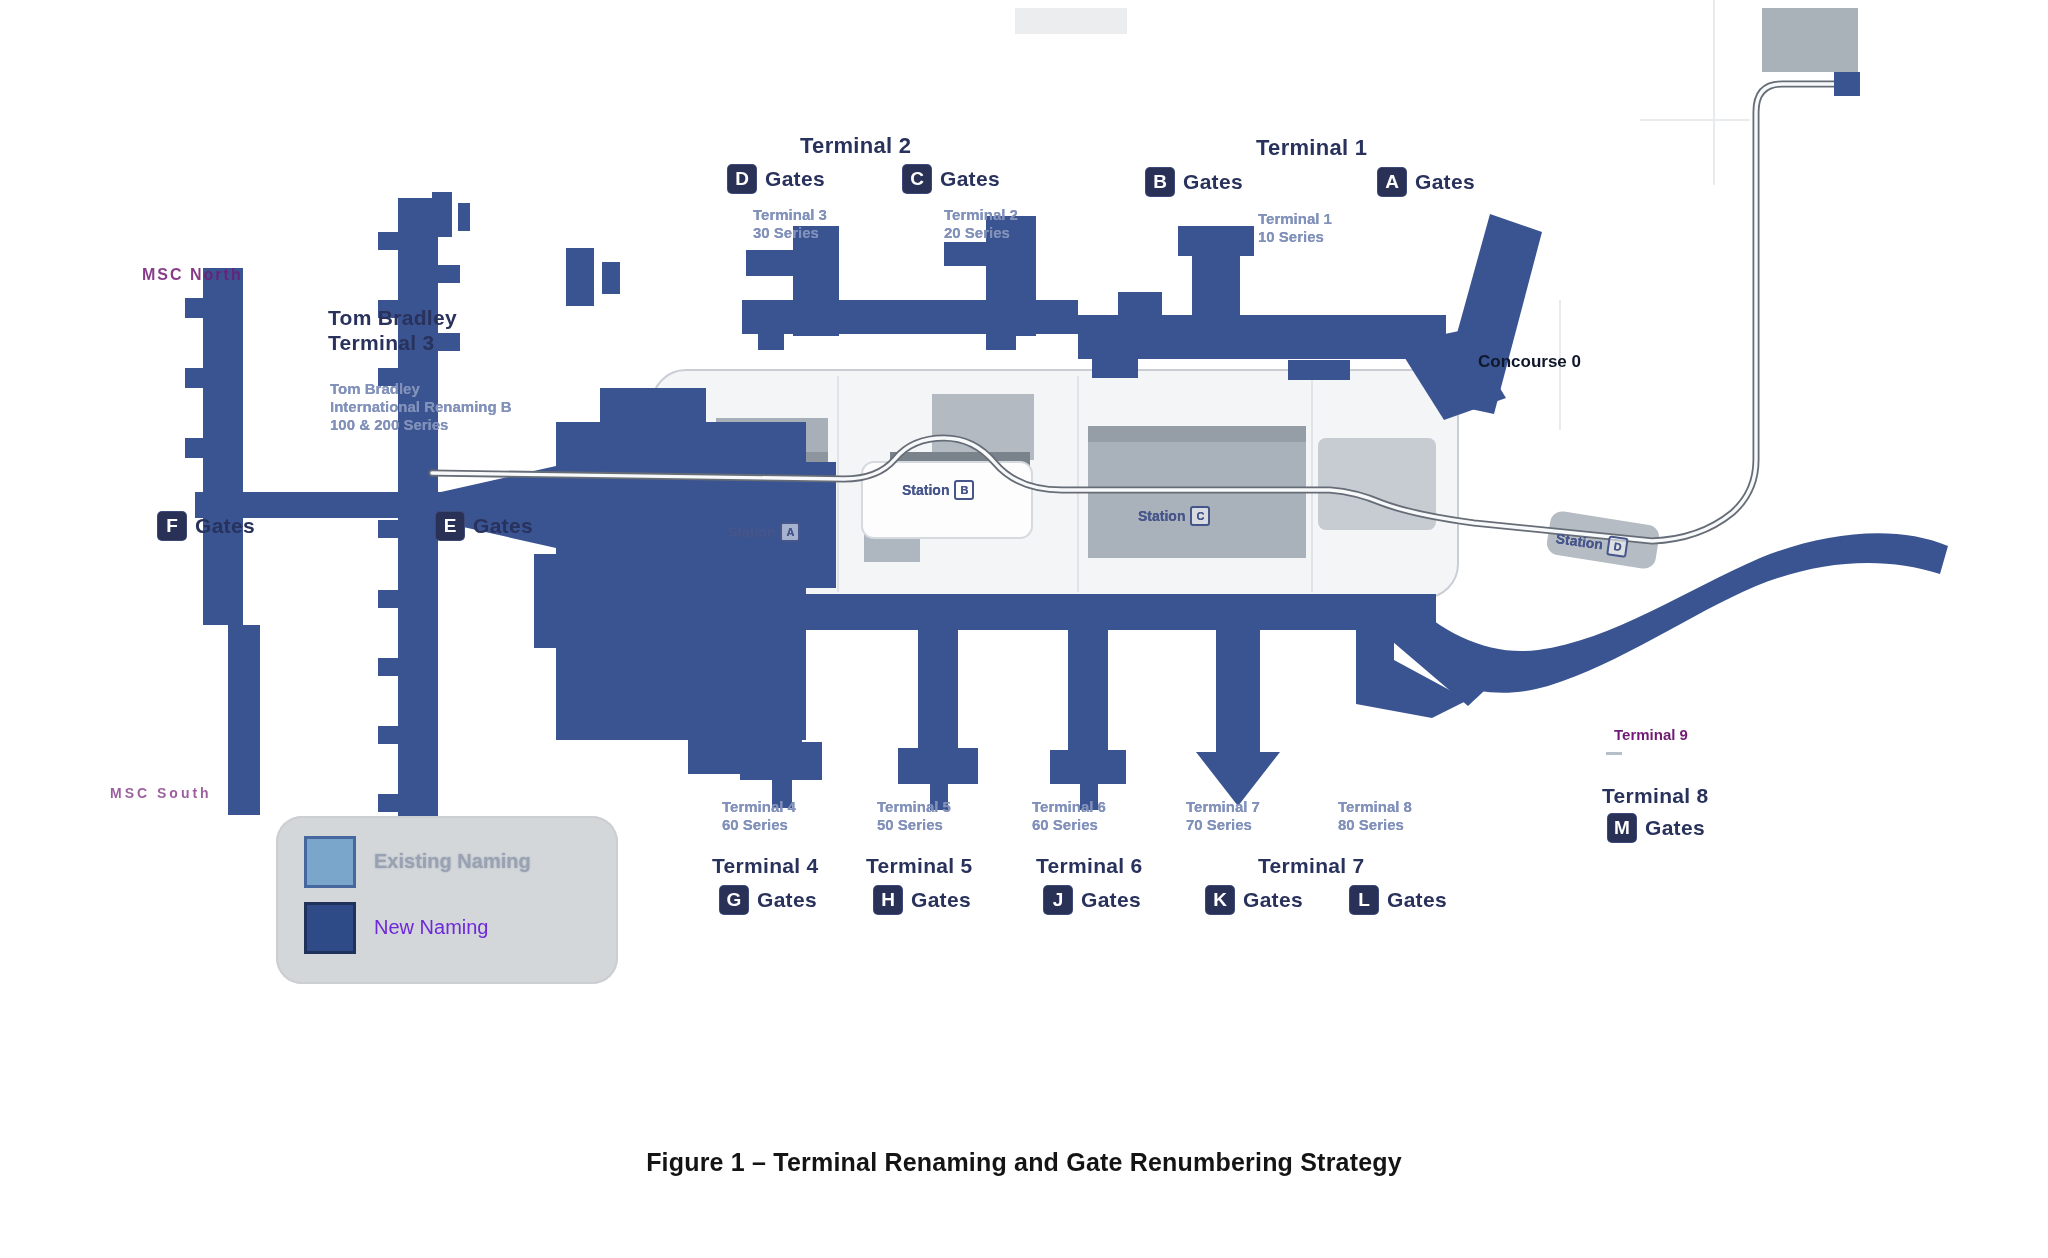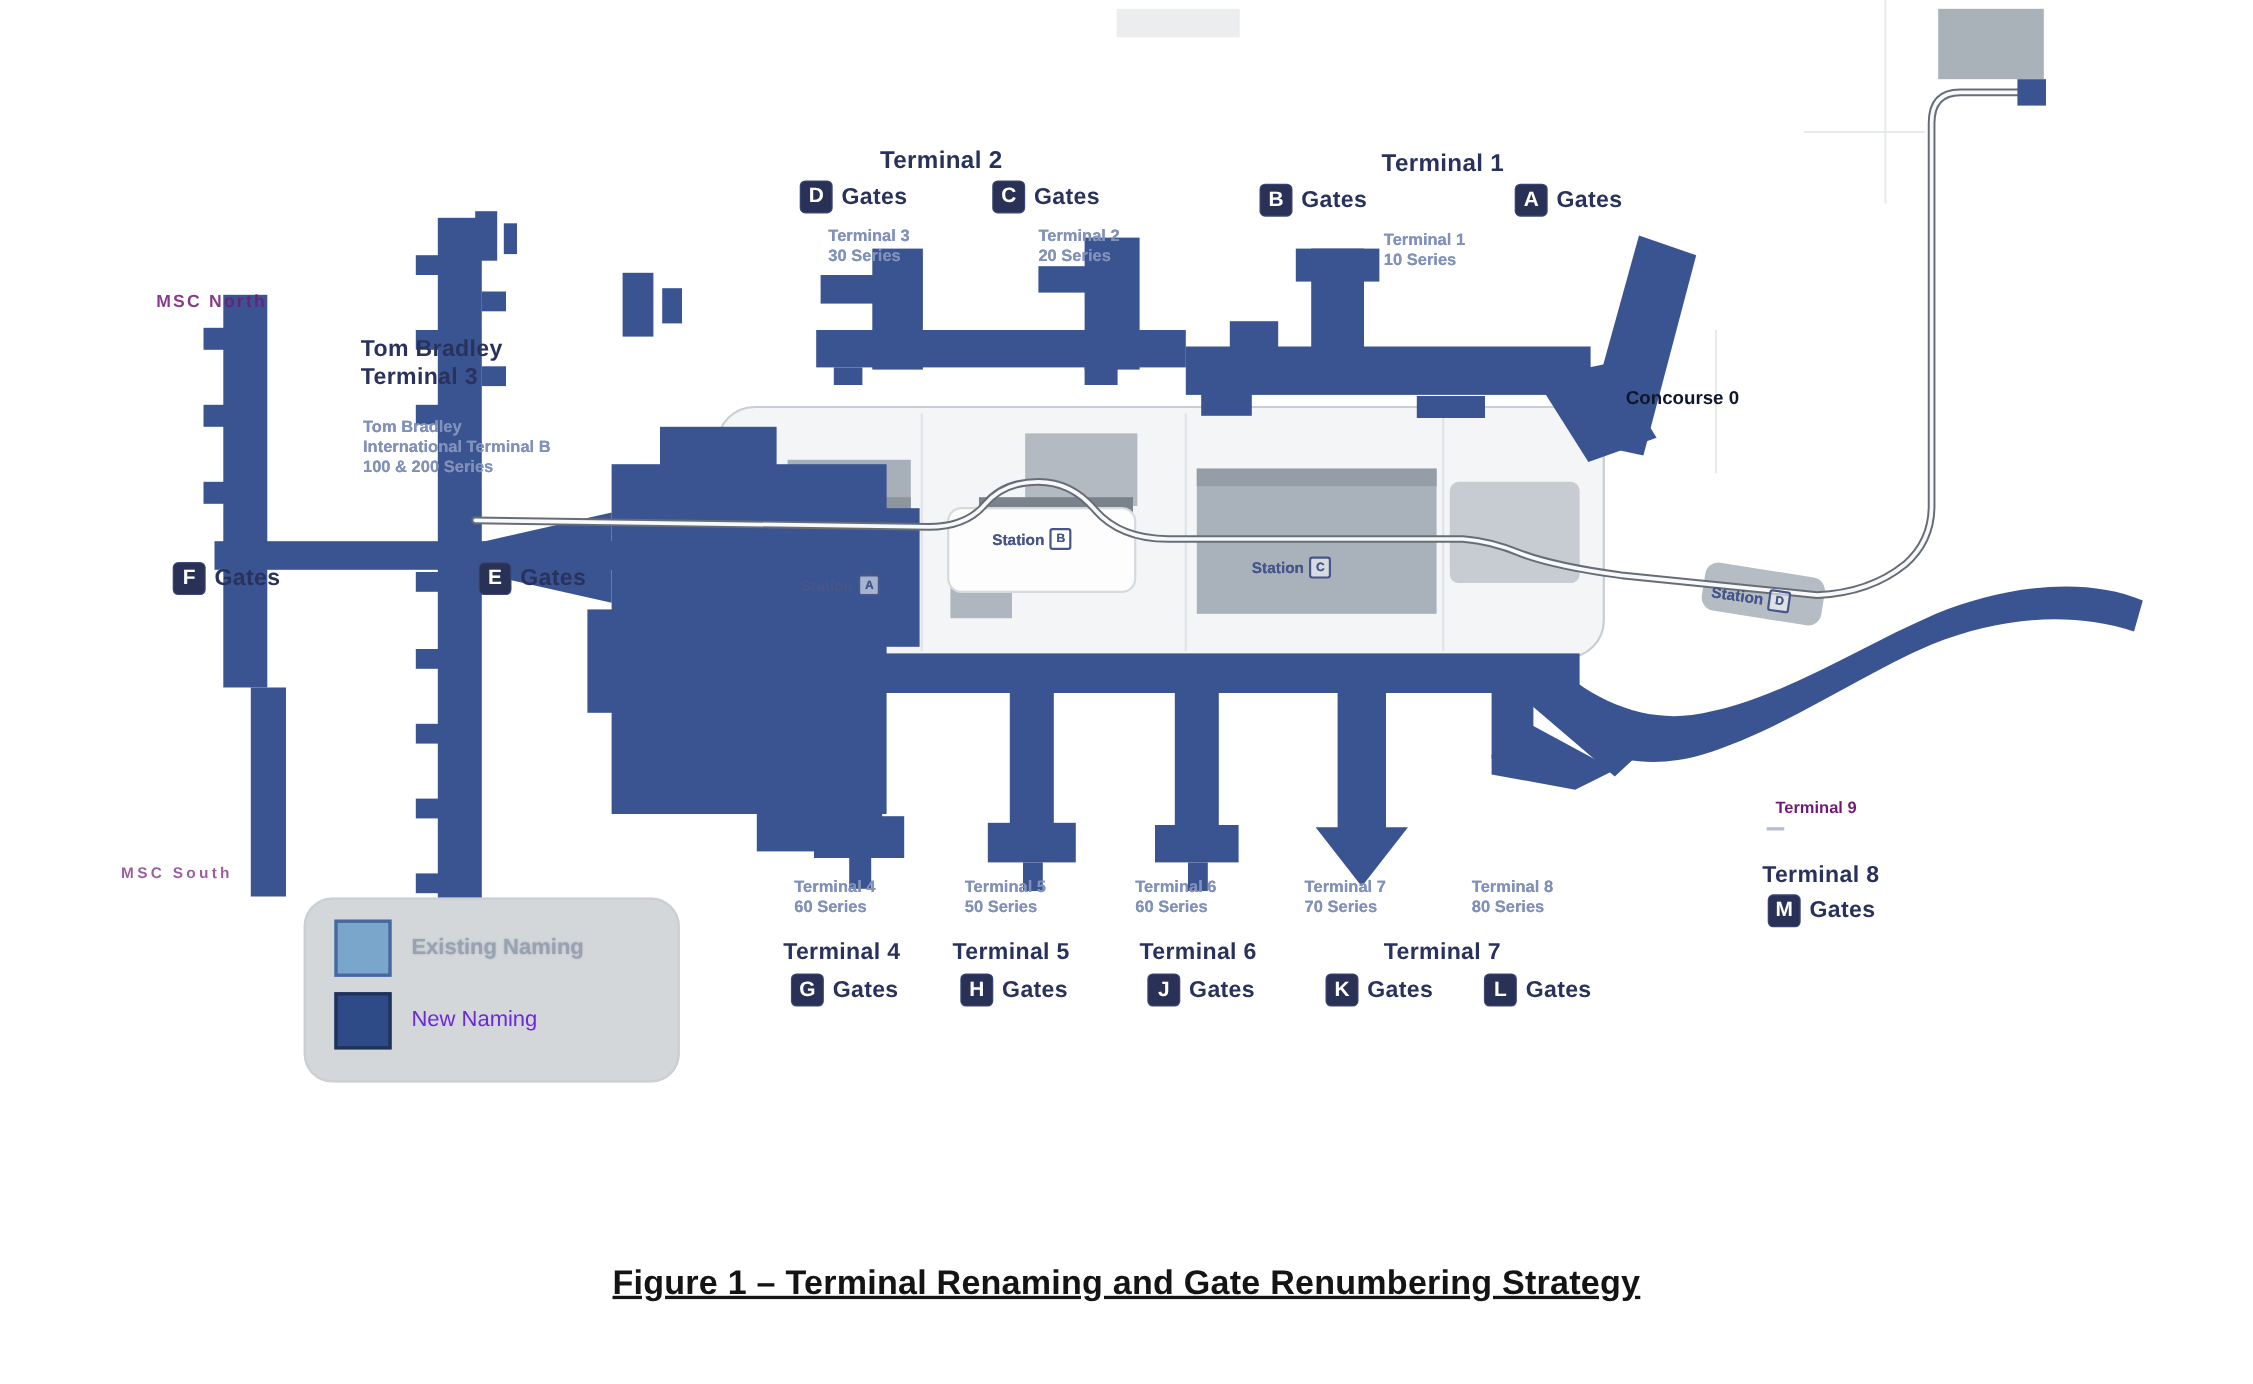--- a/index.html
+++ b/index.html
@@ -28,22 +28,22 @@
   .legend{position:absolute;left:276px;top:816px;width:342px;height:168px;background:#d4d7da;
           box-shadow:inset 0 0 0 2px #cbced2;border-radius:26px;}
   .legend .sq{position:absolute;left:28px;width:46px;height:46px;}
   .sq-existing{top:20px;background:#7ba6cb;border:3px solid #47689f;}
   .sq-new{top:86px;background:#2e4b88;border:3px solid #20325a;}
   .legend-existing{position:absolute;left:98px;top:34px;font-size:20px;font-weight:bold;color:#98a2b2;
                    text-shadow:0 0 2px rgba(152,162,178,.8);}
   .legend-new{position:absolute;left:98px;top:100px;font-size:20px;font-weight:normal;color:#6d28d9;}
 
   .dash{position:absolute;width:16px;height:3px;background:#b6bfcb;}
-  .caption{position:absolute;left:0;top:1148px;width:100%;text-align:center;font-size:31px;font-weight:bold;
-           color:#141414;letter-spacing:.2px;text-decoration:underline;}
+  .caption{position:absolute;left:0;top:1148px;width:100%;text-align:center;font-size:25px;font-weight:bold;
+           color:#141414;letter-spacing:.2px;}
 </style>
 </head>
 <body>
 
 <div class="stage">
 
   <svg class="map-svg" width="2048" height="1258" viewBox="0 0 2048 1258">
 
     <g stroke="#e8ebee" stroke-width="2">
       <line x1="1714" y1="0" x2="1714" y2="185"></line>
@@ -199,21 +199,21 @@
     <div>Terminal 1</div>
     <div>10 Series</div>
   </div>
 
   <div class="title-navy sm two-line" style="left:328px;top:305px;">
     <div>Tom Bradley</div>
     <div>Terminal 3</div>
   </div>
   <div class="existing" style="left:330px;top:380px;">
     <div>Tom Bradley</div>
-    <div>International Terminal B</div>
+    <div>International Renaming B</div>
     <div>100 &amp; 200 Series</div>
   </div>
   <div class="gate" style="left:158px;top:512px;">
     <span class="badge">F</span>
     <span class="gate-word">Gates</span>
   </div>
   <div class="gate" style="left:436px;top:512px;">
     <span class="badge">E</span>
     <span class="gate-word">Gates</span>
   </div>

